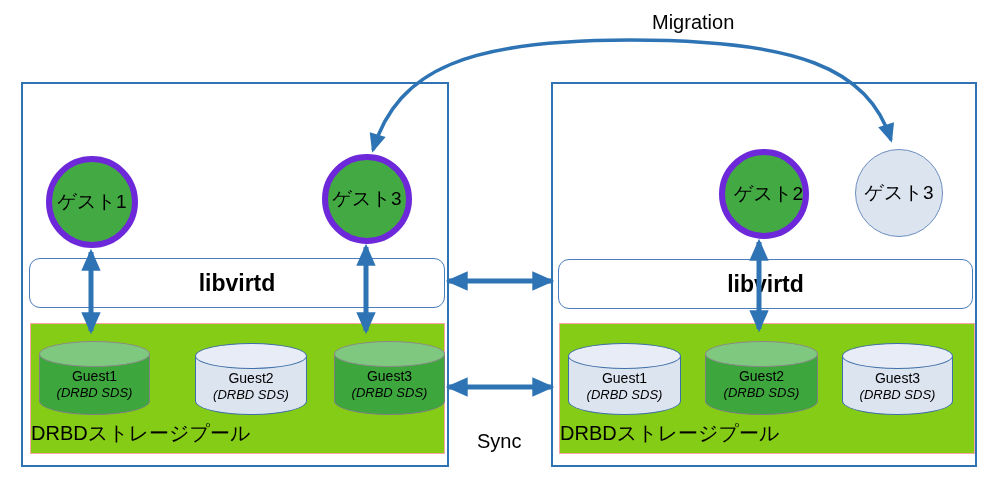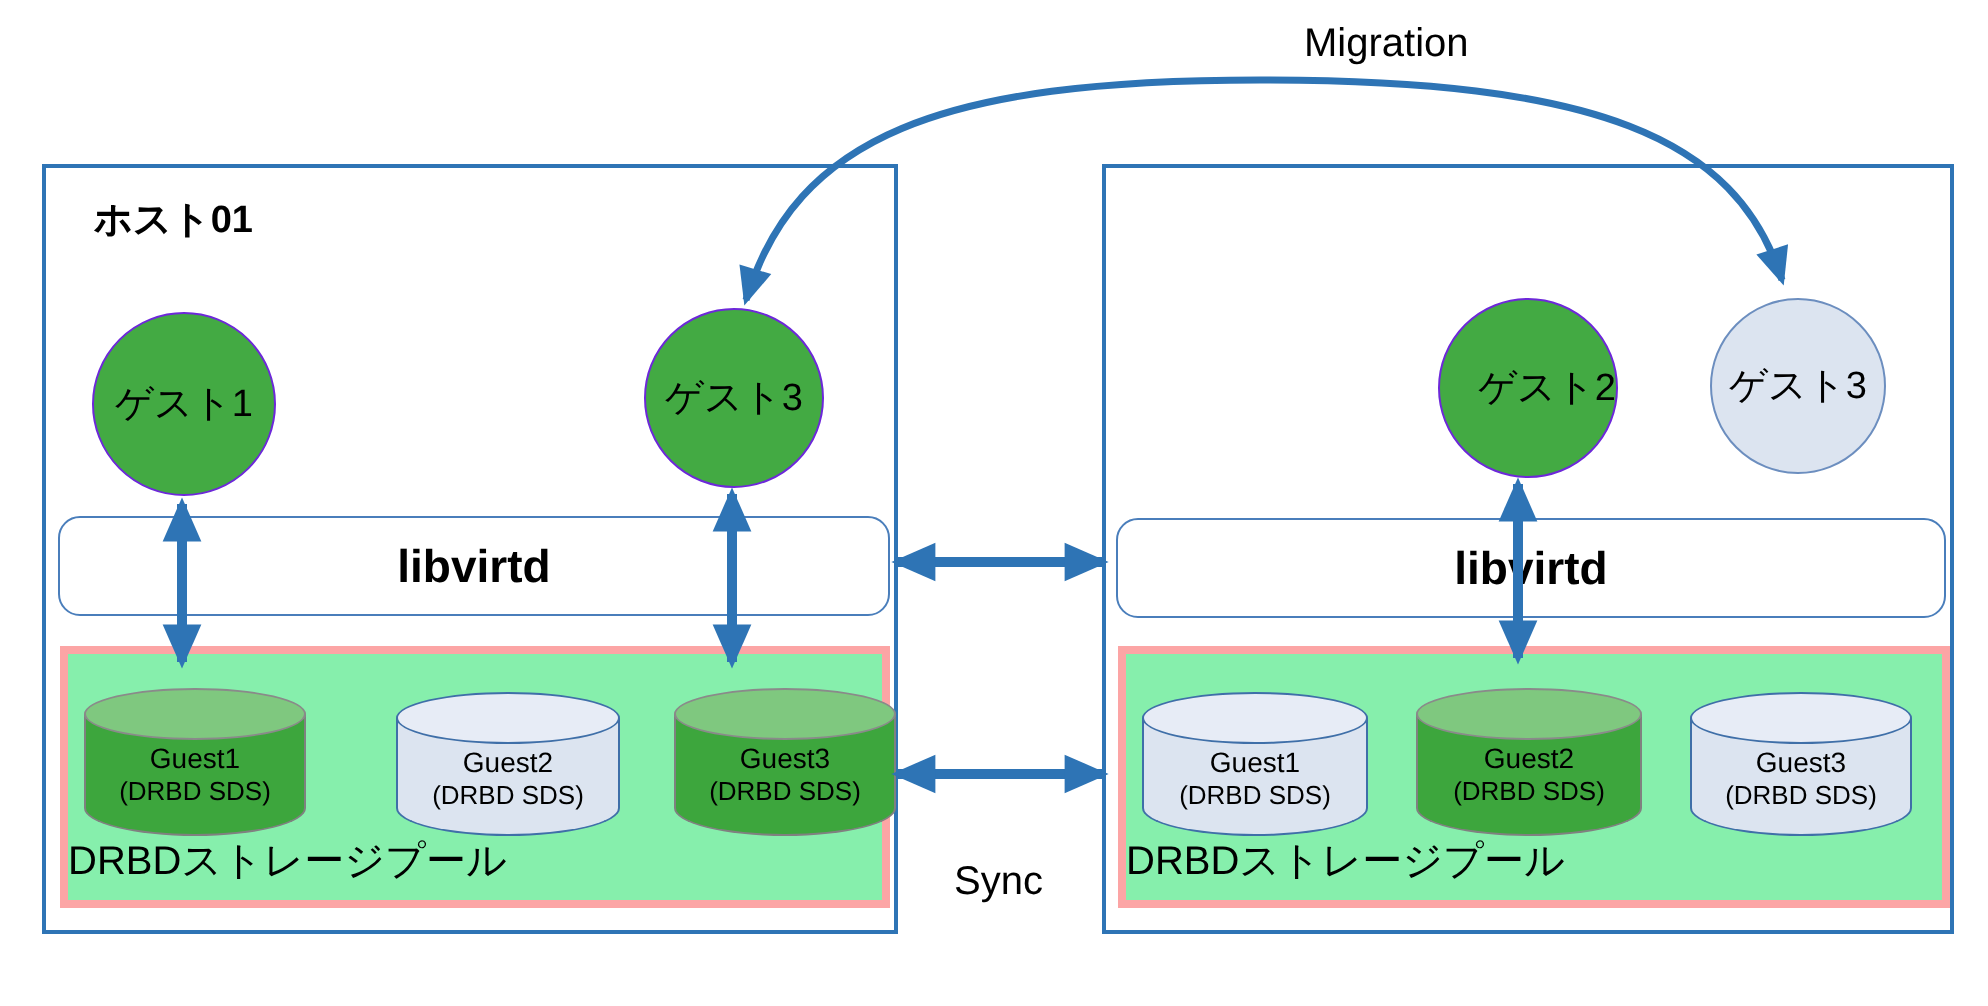--- a/index.html
+++ b/index.html
@@ -10,62 +10,61 @@
   .host-box{
     position:absolute;background:#ffffff;border:2px solid #2E74B5;box-sizing:border-box;
   }
   .host-title{
     position:absolute;font-size:19px;font-weight:bold;white-space:nowrap;
   }
   .guest{
     position:absolute;border-radius:50%;display:flex;align-items:center;justify-content:center;
     font-size:19px;box-sizing:border-box;white-space:nowrap;
   }
-  .guest.running{background:#43AA43;border:1px solid #6d28d9;}
+  .guest.running{background:#43AA43;border:6px solid #6d28d9;}
   .guest.ghost{background:#DCE4F0;border:1px solid #6C8EBF;}
   .libvirtd{
     position:absolute;background:#ffffff;border:1.5px solid #4A7EBB;border-radius:11px;
     display:flex;align-items:center;justify-content:center;font-size:23px;box-sizing:border-box;font-weight:bold;
   }
   .pool{
-    position:absolute;background:#86efac;border:4px solid #fca5a5;box-sizing:border-box;
+    position:absolute;background:#84cc16;border:1px solid #fca5a5;box-sizing:border-box;
   }
   .pool-label{
     position:absolute;left:0;right:0;bottom:6px;text-align:left;font-size:20px;white-space:nowrap;margin-top:37px;
   }
   .cyl{position:absolute;width:111px;height:74px;}
   .cyl .cyl-body{
     position:absolute;left:0;right:0;top:13px;bottom:0;box-sizing:border-box;
     border-radius:0 0 50% 50% / 0 0 14px 14px;
   }
   .cyl .cyl-top{
     position:absolute;left:0;right:0;top:0;height:26px;border-radius:50%;box-sizing:border-box;z-index:2;
   }
   .cyl.primary .cyl-body{background:#3DA63D;border:1px solid #808080;border-top:none;}
   .cyl.primary .cyl-top{background:#7FC87F;border:1px solid #8a8a8a;}
   .cyl.secondary .cyl-body{background:#DCE4F0;border:1px solid #3F6FA8;border-top:none;}
   .cyl.secondary .cyl-top{background:#E7ECF6;border:1px solid #3F6FA8;}
   .cyl-label{
     position:absolute;left:0;right:0;top:27px;z-index:3;text-align:center;line-height:1.18;
     font-size:14px;white-space:nowrap;
   }
-  .cyl-label .sub{font-size:13px;}
+  .cyl-label .sub{font-size:13px;font-style:italic;}
   .float-label{position:absolute;font-size:20px;white-space:nowrap;}
   #arrows{position:absolute;left:0;top:0;z-index:10;pointer-events:none;}
 </style>
 </head>
 <body>
 
 <div id="canvas">
 
   <div class="float-label" style="left:652px;top:11px;">Migration</div>
   <div class="float-label" style="left:477px;top:406px;margin-top:24px;">Sync</div>
 
   <div class="host-box" style="left:21px;top:82px;width:428px;height:385px;">
-    <div class="host-title" style="left:24px;top:13px;">ホスト01</div>
 
     <div class="guest running" style="left:23px;top:72px;width:92px;height:92px;">
       <span>ゲスト1</span>
     </div>
     <div class="guest running" style="left:299px;top:70px;width:90px;height:90px;">
       <span>ゲスト3</span>
     </div>
 
     <div class="libvirtd" style="left:6px;top:174px;width:416px;height:50px;">
       <span>libvirtd</span>

